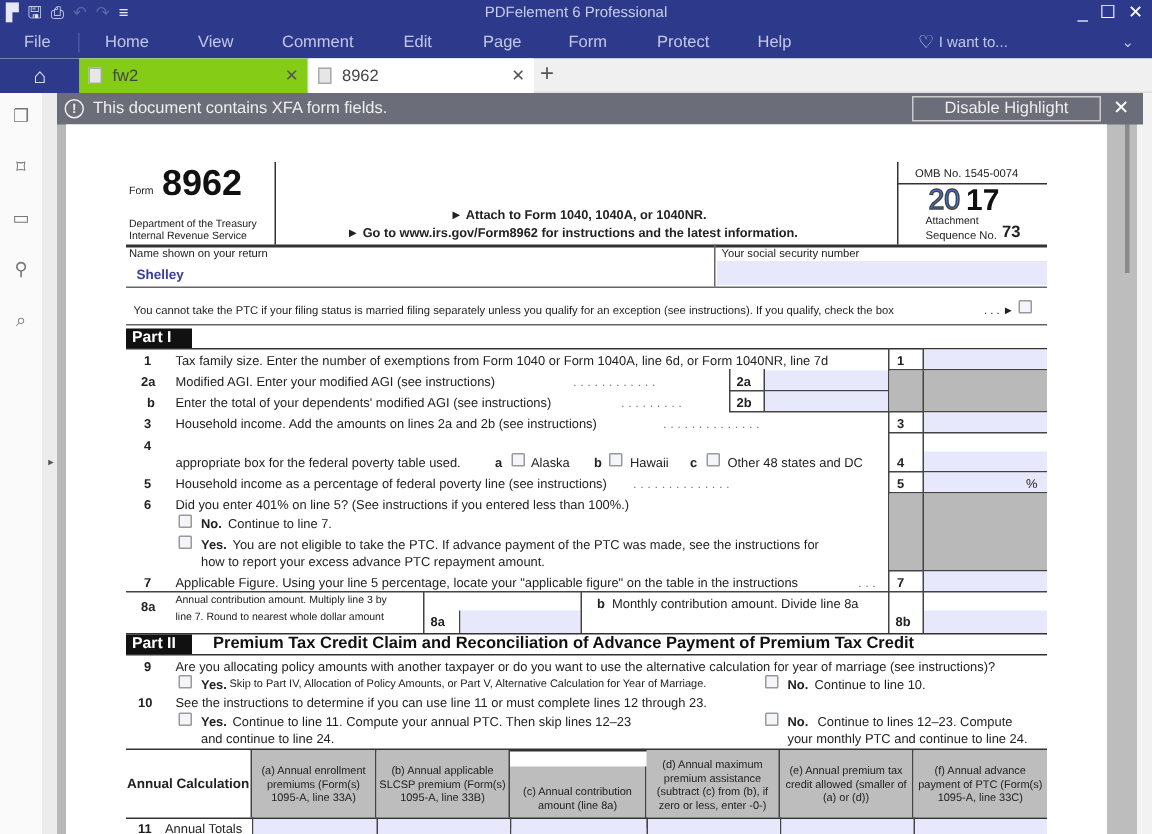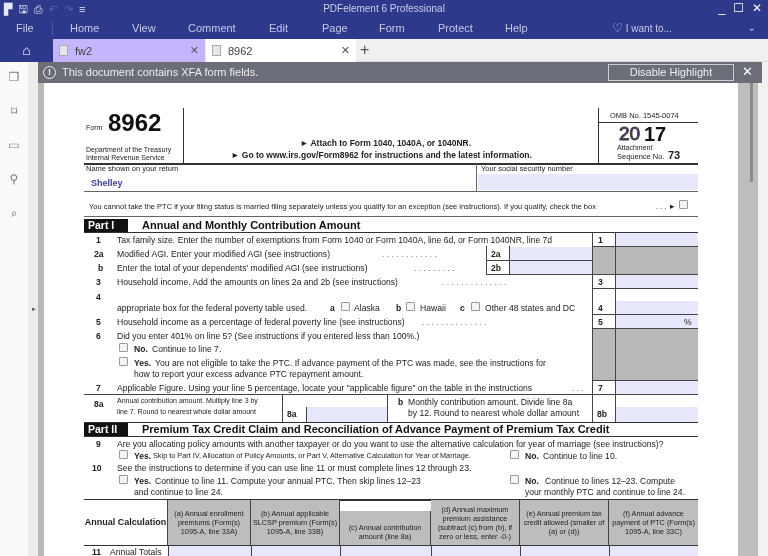--- a/index.html
+++ b/index.html
@@ -9,21 +9,21 @@
 .titlebar .qa span{display:inline-block;color:#e6e8f5;font-size:11px;line-height:14px}
 .titlebar .ttl{position:absolute;left:0;right:0;top:3px;text-align:center;font-size:10px;color:#c9cde8}
 .titlebar .win{position:absolute;right:6px;top:1px;display:flex;gap:8px;color:#fff;font-size:12px}
 .menubar{position:absolute;left:0;top:18px;width:768px;height:21px;background:#2d3a8c;color:#c4c8e6;font-size:11px}
 .menubar .item{position:absolute;top:4px}
 .menubar .sep{position:absolute;left:52px;top:4px;width:1px;height:13px;background:#4a57a6}
 .menubar .iwant{position:absolute;left:612px;top:3px;display:flex;align-items:center;gap:3px;font-size:10px}
 .menubar .chev{position:absolute;right:12px;top:4px;font-size:10px}
 .tabbar{position:absolute;left:0;top:39px;width:768px;height:23px;background:#f0f0f0;border-bottom:1px solid #ddd}
 .home{position:absolute;left:0;top:0;width:53px;height:23px;background:#2d3a8c;color:#fff;text-align:center;font-size:14px;line-height:23px}
-.tab{position:absolute;top:0;height:23px;background:#c4b5fd;font-size:11px;color:#444;display:flex;align-items:center}
+.tab{position:absolute;top:0;height:23px;background:#84cc16;font-size:11px;color:#444;display:flex;align-items:center}
 .tab .ficon{width:9px;height:11px;border:1px solid #aaa;background:#e6e6e6;margin:0 7px 0 6px}
 .tab .x{position:absolute;right:6px;top:5px;color:#555;font-size:11px}
 .plus{position:absolute;left:360px;top:2px;font-size:16px;color:#555}
 .leftbar{position:absolute;left:0;top:62px;width:28px;height:494px;background:#fafafa}
 .leftbar .ic{position:absolute;left:7px;width:14px;height:14px;color:#777;font-size:12px;text-align:center;line-height:14px}
 .gut1{position:absolute;left:28px;top:62px;width:10px;height:494px;background:#ececec}
 .gut1 .arr{position:absolute;left:3px;top:244px;font-size:6px;color:#555}
 .gut2{position:absolute;left:38px;top:62px;width:6px;height:494px;background:#b8b8b8}
 .rgut{position:absolute;left:738px;top:62px;width:30px;height:494px;background:#f2f2f2}
 .rgut .dark{position:absolute;left:0;top:0;width:20px;height:494px;background:#bdbdbd}
@@ -126,39 +126,38 @@
   <span class="f" style="left:42px;top:41px;font-size:7px">Form</span>
   <span class="f b" style="left:64px;top:26px;font-size:24px;color:#111">8962</span>
   <span class="f" style="left:42px;top:63px;font-size:7px">Department of the Treasury</span>
   <span class="f" style="left:42px;top:71px;font-size:7px">Internal Revenue Service</span>
   <div class="vr" style="left:139px;top:25px;height:55px"></div>
   <span class="f b" style="left:256px;top:55px;font-size:8.5px">► Attach to Form 1040, 1040A, or 1040NR.</span>
   <span class="f b" style="left:187px;top:67px;font-size:8.5px">► Go to www.irs.gov/Form8962 for instructions and the latest information.</span>
   <div class="vr" style="left:554px;top:25px;height:55px"></div>
   <span class="f" style="left:566px;top:28px;font-size:7.5px">OMB No. 1545-0074</span>
   <div class="hr" style="left:554px;top:39px;width:100px"></div>
-  <span class="f" style="left:575px;top:40px;font-size:19px;color:#4c1d95;-webkit-text-stroke:1px #444">20</span>
+  <span class="f" style="left:575px;top:40px;font-size:19px;color:#3b82f6;-webkit-text-stroke:1px #444">20</span>
   <span class="f b" style="left:600px;top:40px;font-size:20px;color:#111">17</span>
   <span class="f" style="left:573px;top:61px;font-size:7px">Attachment</span>
   <span class="f" style="left:573px;top:69px;font-size:7.5px">Sequence No.</span>
   <span class="f b" style="left:624px;top:66px;font-size:11px">73</span>
   <div class="hr" style="left:40px;top:80px;width:614px;height:1.5px"></div>
   <span class="f" style="left:42px;top:81px;font-size:7.5px">Name shown on your return</span>
   <div class="vr" style="left:432px;top:80px;height:28px;background:#666"></div>
   <span class="f" style="left:437px;top:81px;font-size:7.5px">Your social security number</span>
   <span class="f b" style="left:47px;top:95px;font-size:9px;color:#3b3d9a">Shelley</span>
   <div class="hl" style="left:434px;top:91px;width:220px;height:16px"></div>
   <div class="hr" style="left:40px;top:108px;width:614px;background:#666"></div>
   <span class="f" style="left:45px;top:119px;font-size:7.5px">You cannot take the PTC if your filing status is married filing separately unless you qualify for an exception (see instructions). If you qualify, check the box</span>
   <span class="f" style="left:612px;top:119px;font-size:7.5px">. . . ►</span>
   <div class="cb" style="left:635px;top:117px"></div>
   <div class="hr" style="left:40px;top:133px;width:614px;background:#666"></div>
 
   <span class="partlab" style="left:40px;top:136px;width:44px">Part I</span>
-  <span class="parttitle" style="left:98px;top:136px">Annual and Monthly Contribution Amount</span>
   <div class="hr" style="left:40px;top:149px;width:614px"></div>
 
   <div class="vr" style="left:548px;top:149px;height:190px;background:#444"></div>
   <div class="vr" style="left:571px;top:149px;height:190px;background:#444"></div>
 
   <span class="f b" style="left:52px;top:152px">1</span>
   <span class="f" style="left:73px;top:152px">Tax family size. Enter the number of exemptions from Form 1040 or Form 1040A, line 6d, or Form 1040NR, line 7d</span>
   <span class="f b" style="left:554px;top:152px">1</span>
   <div class="hl" style="left:572px;top:150px;width:82px;height:13px"></div>
   <div class="hr" style="left:548px;top:163px;width:106px;background:#444"></div>
@@ -233,21 +232,20 @@
   <span class="f b" style="left:50px;top:316px">8a</span>
   <span class="f" style="left:73px;top:314px;font-size:7px">Annual contribution amount. Multiply line 3 by</span>
   <span class="f" style="left:73px;top:325px;font-size:7px">line 7. Round to nearest whole dollar amount</span>
   <div class="vr" style="left:238px;top:311px;height:28px;background:#444"></div>
   <span class="f b" style="left:243px;top:326px">8a</span>
   <div class="vr" style="left:262px;top:324px;height:15px;background:#444"></div>
   <div class="hl" style="left:263px;top:324px;width:80px;height:15px"></div>
   <div class="vr" style="left:343px;top:311px;height:28px;background:#444"></div>
   <span class="f b" style="left:354px;top:314px">b</span>
   <span class="f" style="left:364px;top:314px">Monthly contribution amount. Divide line 8a</span>
-  <span class="f" style="left:364px;top:325px">by 12. Round to nearest whole dollar amount</span>
   <span class="f b" style="left:553px;top:326px">8b</span>
   <div class="hl" style="left:572px;top:324px;width:82px;height:15px"></div>
   <div class="hr" style="left:40px;top:339px;width:614px"></div>
 
   <span class="partlab" style="left:40px;top:340px;width:44px">Part II</span>
   <span class="parttitle" style="left:98px;top:340px">Premium Tax Credit Claim and Reconciliation of Advance Payment of Premium Tax Credit</span>
   <div class="hr" style="left:40px;top:353px;width:614px"></div>
 
   <span class="f b" style="left:52px;top:356px">9</span>
   <span class="f" style="left:73px;top:356px">Are you allocating policy amounts with another taxpayer  or do you want to use the alternative calculation for year of marriage (see instructions)?</span>

